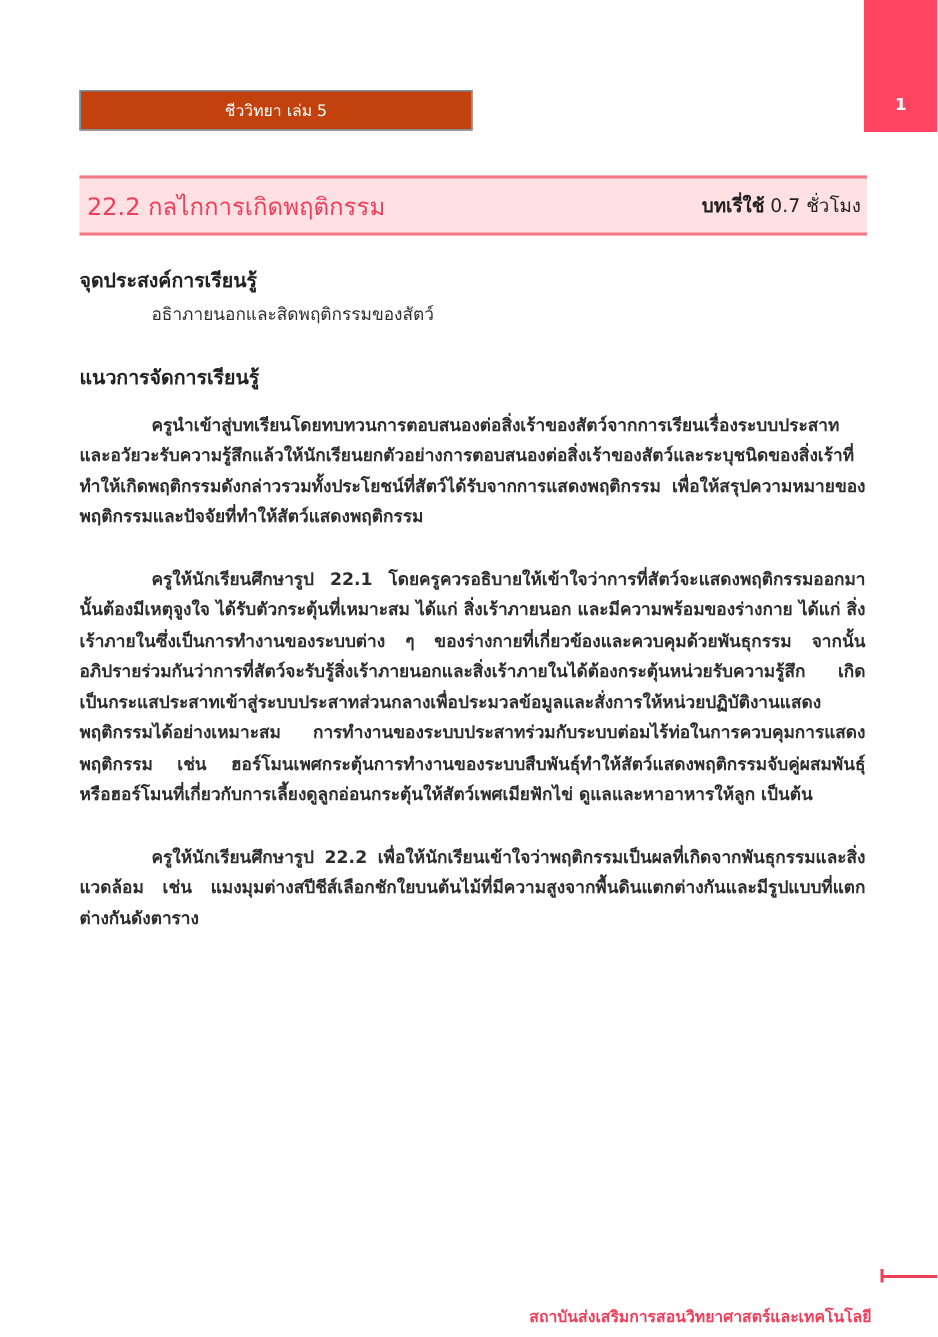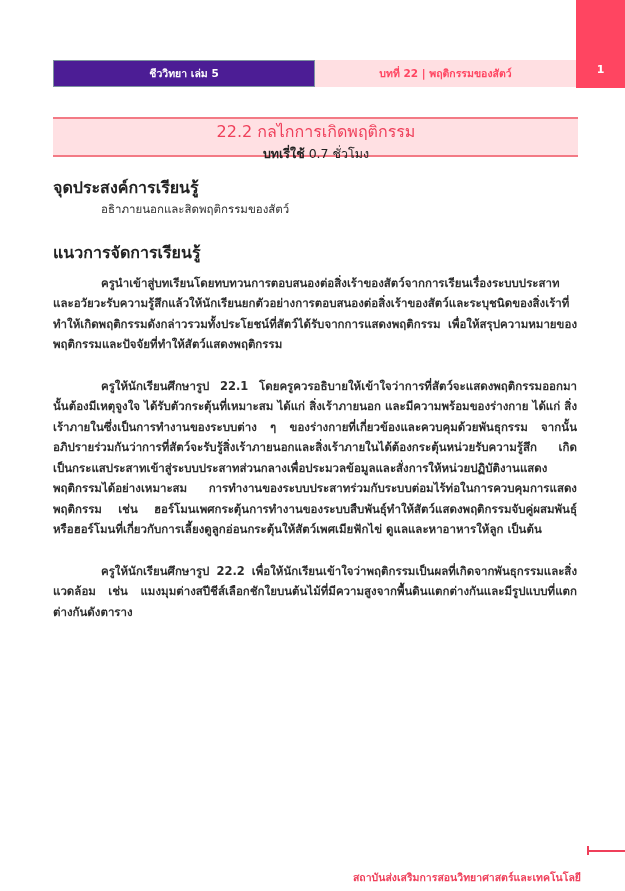--- a/index.html
+++ b/index.html
@@ -37,26 +37,26 @@
     position: absolute;
     left: 53px;
     top: 60px;
     width: 523px;
     height: 27px;
     display: flex;
   }
   .book-title {
     width: 262px;
     height: 27px;
-    background: #4c1d95;
+    background: #c2410c;
     border: 1px solid #7d93a0;
     box-sizing: border-box;
     color: #ffffff;
     font-size: 10.5px;
-    font-weight: bold;
+    font-weight: normal;
     display: flex;
     align-items: center;
     justify-content: center;
   }
   .chapter-title {
     flex: 1;
     height: 27px;
     background: #ffdfe2;
     color: #ff4561;
     font-size: 10.5px;
@@ -72,21 +72,20 @@
     width: 525px;
     height: 40px;
     box-sizing: border-box;
     background: #ffe0e3;
     border-top: 2px solid #f37a85;
     border-bottom: 2px solid #f37a85;
     display: flex;
     align-items: center;
     justify-content: space-between;
     padding: 0 4px 0 5px;
-    flex-direction: column;
   }
   .section-title {
     color: #ef3f5a;
     font-size: 16px;
     font-weight: normal;
   }
   .section-time {
     color: #222222;
     font-size: 12.5px;
   }
@@ -95,21 +94,21 @@
     position: absolute;
     left: 53px;
     top: 178px;
     width: 524px;
     font-size: 11.5px;
     line-height: 20.5px;
     color: #2e2e2e;
   }
   .heading {
     font-weight: bold;
-    font-size: 16px;
+    font-size: 13px;
     color: #222222;
     margin: 0;
   }
   .objective {
     padding-left: 48px;
     margin: 0;
   }
   .gap-1 { height: 24px; }
   .gap-2 { height: 9px; }
   .gap-3 { height: 21px; }
@@ -147,21 +146,20 @@
 </style>
 </head>
 <body>
 
 <div class="page-tab">
   <div class="page-number">1</div>
 </div>
 
 <div class="running-header">
   <div class="book-title">ชีววิทยา เล่ม 5</div>
-  <div class="chapter-title">บทที่ 22 | พฤติกรรมของสัตว์</div>
 </div>
 
 <div class="section-header">
   <div class="section-title">22.2 กลไกการเกิดพฤติกรรม</div>
   <div class="section-time">
     <b>บทเรี่ใช้</b>
     <span>0.7 ชั่วโมง</span>
   </div>
 </div>
 

